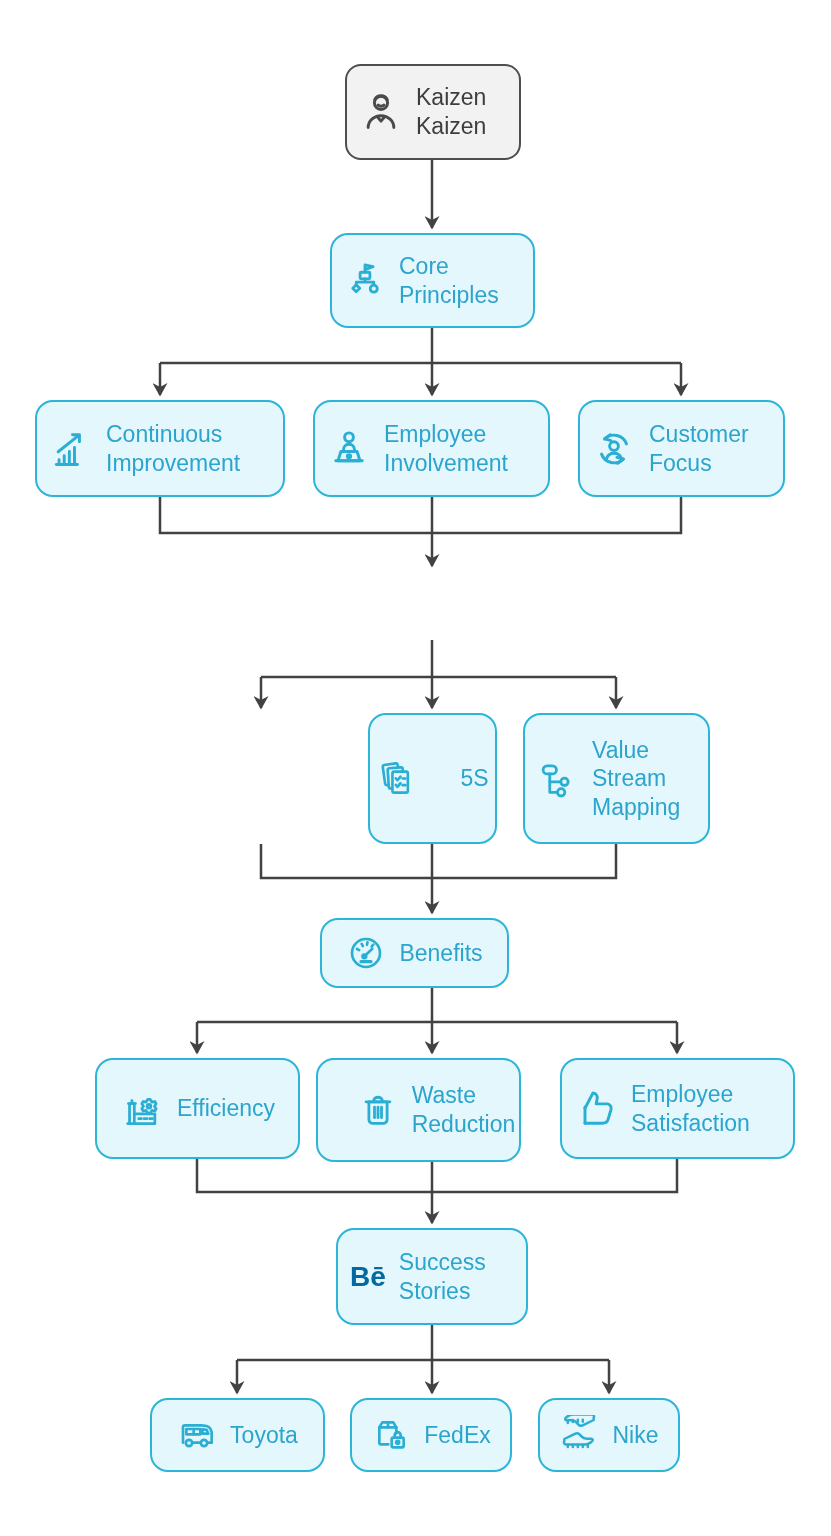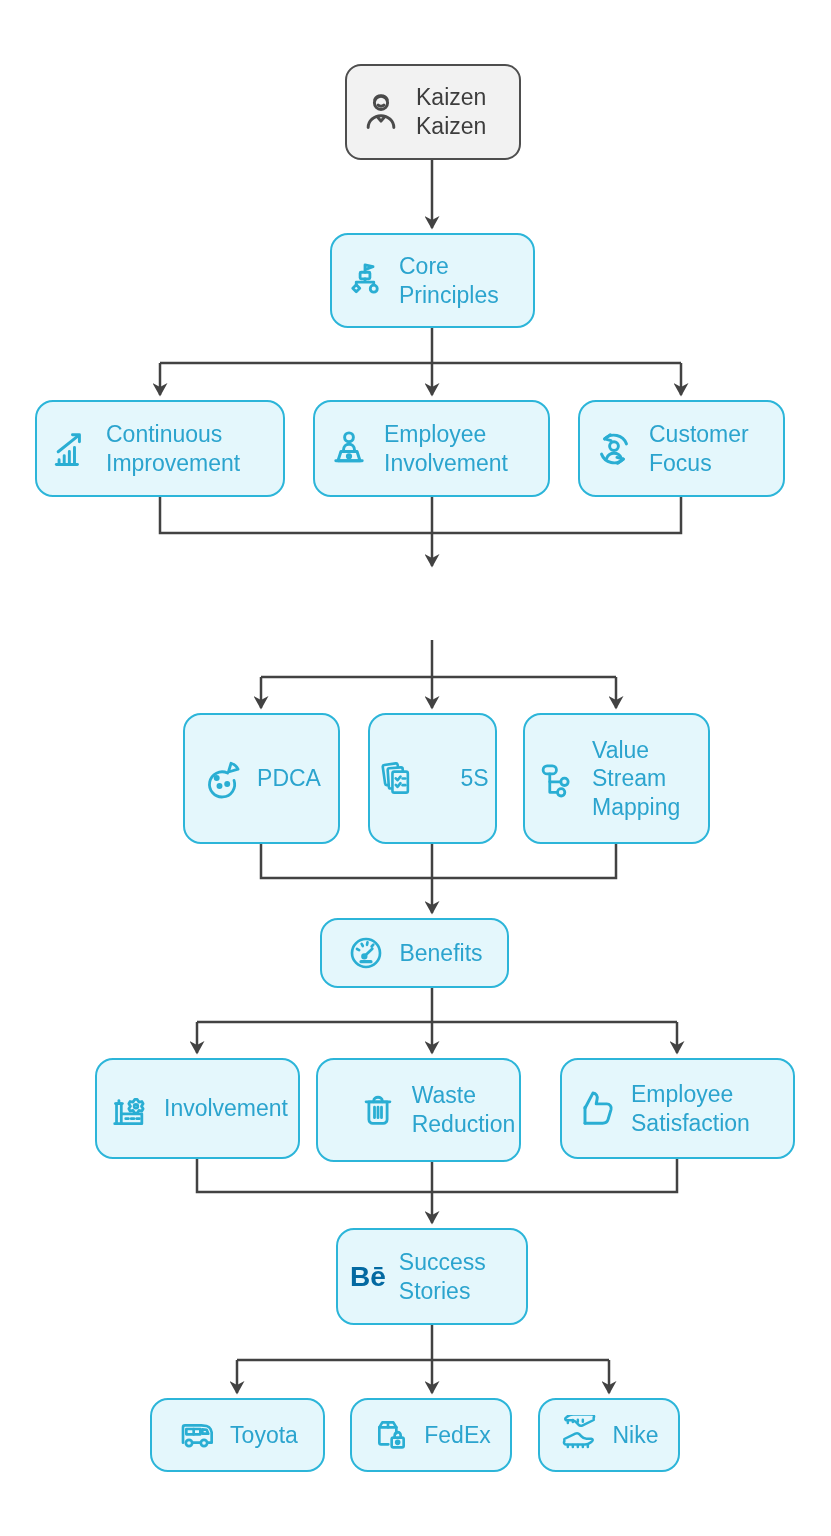--- a/index.html
+++ b/index.html
@@ -127,32 +127,20 @@
         <path d="M18.8,9.2 A7.3,7.3 0 0 0 6.9,6.5"></path>
         <path d="M6.9,6.5 l3.1,-2.3 M6.9,6.5 l3.5,0.9"></path>
         <path d="M5.2,14.8 A7.3,7.3 0 0 0 17.1,17.5"></path>
         <path d="M17.1,17.5 l-3.1,2.3 M17.1,17.5 l-3.5,-0.9"></path>
       </svg>
     </span>
     <span class="label">Customer Focus</span>
   </div>
 
 
-  <div class="n" style="left:183px;top:713px;width:157px;height:131px;">
-    <span class="icon">
-      <svg width="42" height="42" viewBox="0 0 24 24" stroke="currentColor" stroke-width="1.6" fill="none" stroke-linecap="round" stroke-linejoin="round">
-        <path d="M14.6,8.6 A7.2,7.2 0 1 0 18.3,12.8"></path>
-        <path d="M15.1,8 L16.6,3 a6.6,6.6 0 0 1 4,3.4 Z"></path>
-        <circle cx="8.4" cy="11.4" r="0.9" fill="currentColor"></circle>
-        <circle cx="10" cy="16" r="0.9" fill="currentColor"></circle>
-        <circle cx="14.4" cy="14.8" r="0.9" fill="currentColor"></circle>
-      </svg>
-    </span>
-    <span class="label">PDCA</span>
-  </div>
 
   <div class="n" style="left:368px;top:713px;width:129px;height:131px;gap:42px;">
     <span class="icon">
       <svg width="42" height="42" viewBox="0 0 24 24" stroke="currentColor" stroke-width="1.5" fill="none" stroke-linecap="round" stroke-linejoin="round">
         <rect x="4.5" y="3.5" width="8.6" height="11.6" rx="1" transform="rotate(-8 8.8 9.3)"></rect>
         <rect x="7" y="5.6" width="8.6" height="11.6" rx="1" transform="rotate(-4 11.3 11.4)" fill="#e4f7fc"></rect>
         <rect x="9.4" y="7.8" width="8.8" height="12" rx="1" fill="#e4f7fc"></rect>
         <path d="M11.3,11.6 l1,1.1 1.7,-2.1"></path>
         <path d="M15.2,11.7 h1.6"></path>
         <path d="M11.3,15.4 l1,1.1 1.7,-2.1"></path>
@@ -193,21 +181,21 @@
       <svg width="44" height="44" viewBox="0 0 24 24" stroke="currentColor" stroke-width="1.5" fill="none" stroke-linecap="round" stroke-linejoin="round">
         <path d="M5.2,20 V9 h2.6 V20"></path>
         <path d="M4.6,9 h3.8"></path>
         <path d="M6.5,9 V7.4"></path>
         <path d="M7.8,14.6 H19 V20 H4.2"></path>
         <path d="M10.2,17.3 h1.5 M13.2,17.3 h1.5 M16.2,17.3 h1.5"></path>
         <path d="M14.2,8.2 l0.9,-1.4 h1.4 l0.9,1.4 1.6,-0.3 0.7,1.2 -0.9,1.4 0.9,1.4 -0.7,1.2 -1.6,-0.3 -0.9,1.4 h-1.4 l-0.9,-1.4 -1.6,0.3 -0.7,-1.2 0.9,-1.4 -0.9,-1.4 0.7,-1.2 Z"></path>
         <circle cx="15.8" cy="10.5" r="1"></circle>
       </svg>
     </span>
-    <span class="label">Involvement</span>
+    <span class="label">Efficiency</span>
   </div>
 
   <div class="n" style="left:316px;top:1058px;width:205px;height:104px;padding-left:47px;">
     <span class="icon">
       <svg width="42" height="42" viewBox="0 0 24 24" stroke="currentColor" stroke-width="1.6" fill="none" stroke-linecap="round" stroke-linejoin="round">
         <path d="M5.2,7.3 H18.8"></path>
         <path d="M9.6,7.3 V6.4 a2.4,1.7 0 0 1 4.8,0 V7.3"></path>
         <path d="M6.8,7.3 h10.4 V17.4 a2.2,2.2 0 0 1 -2.2,2.2 H9 a2.2,2.2 0 0 1 -2.2,-2.2 Z"></path>
         <path d="M10,10.4 V16.4 M12,10.4 V16.4 M14,10.4 V16.4"></path>
       </svg>

